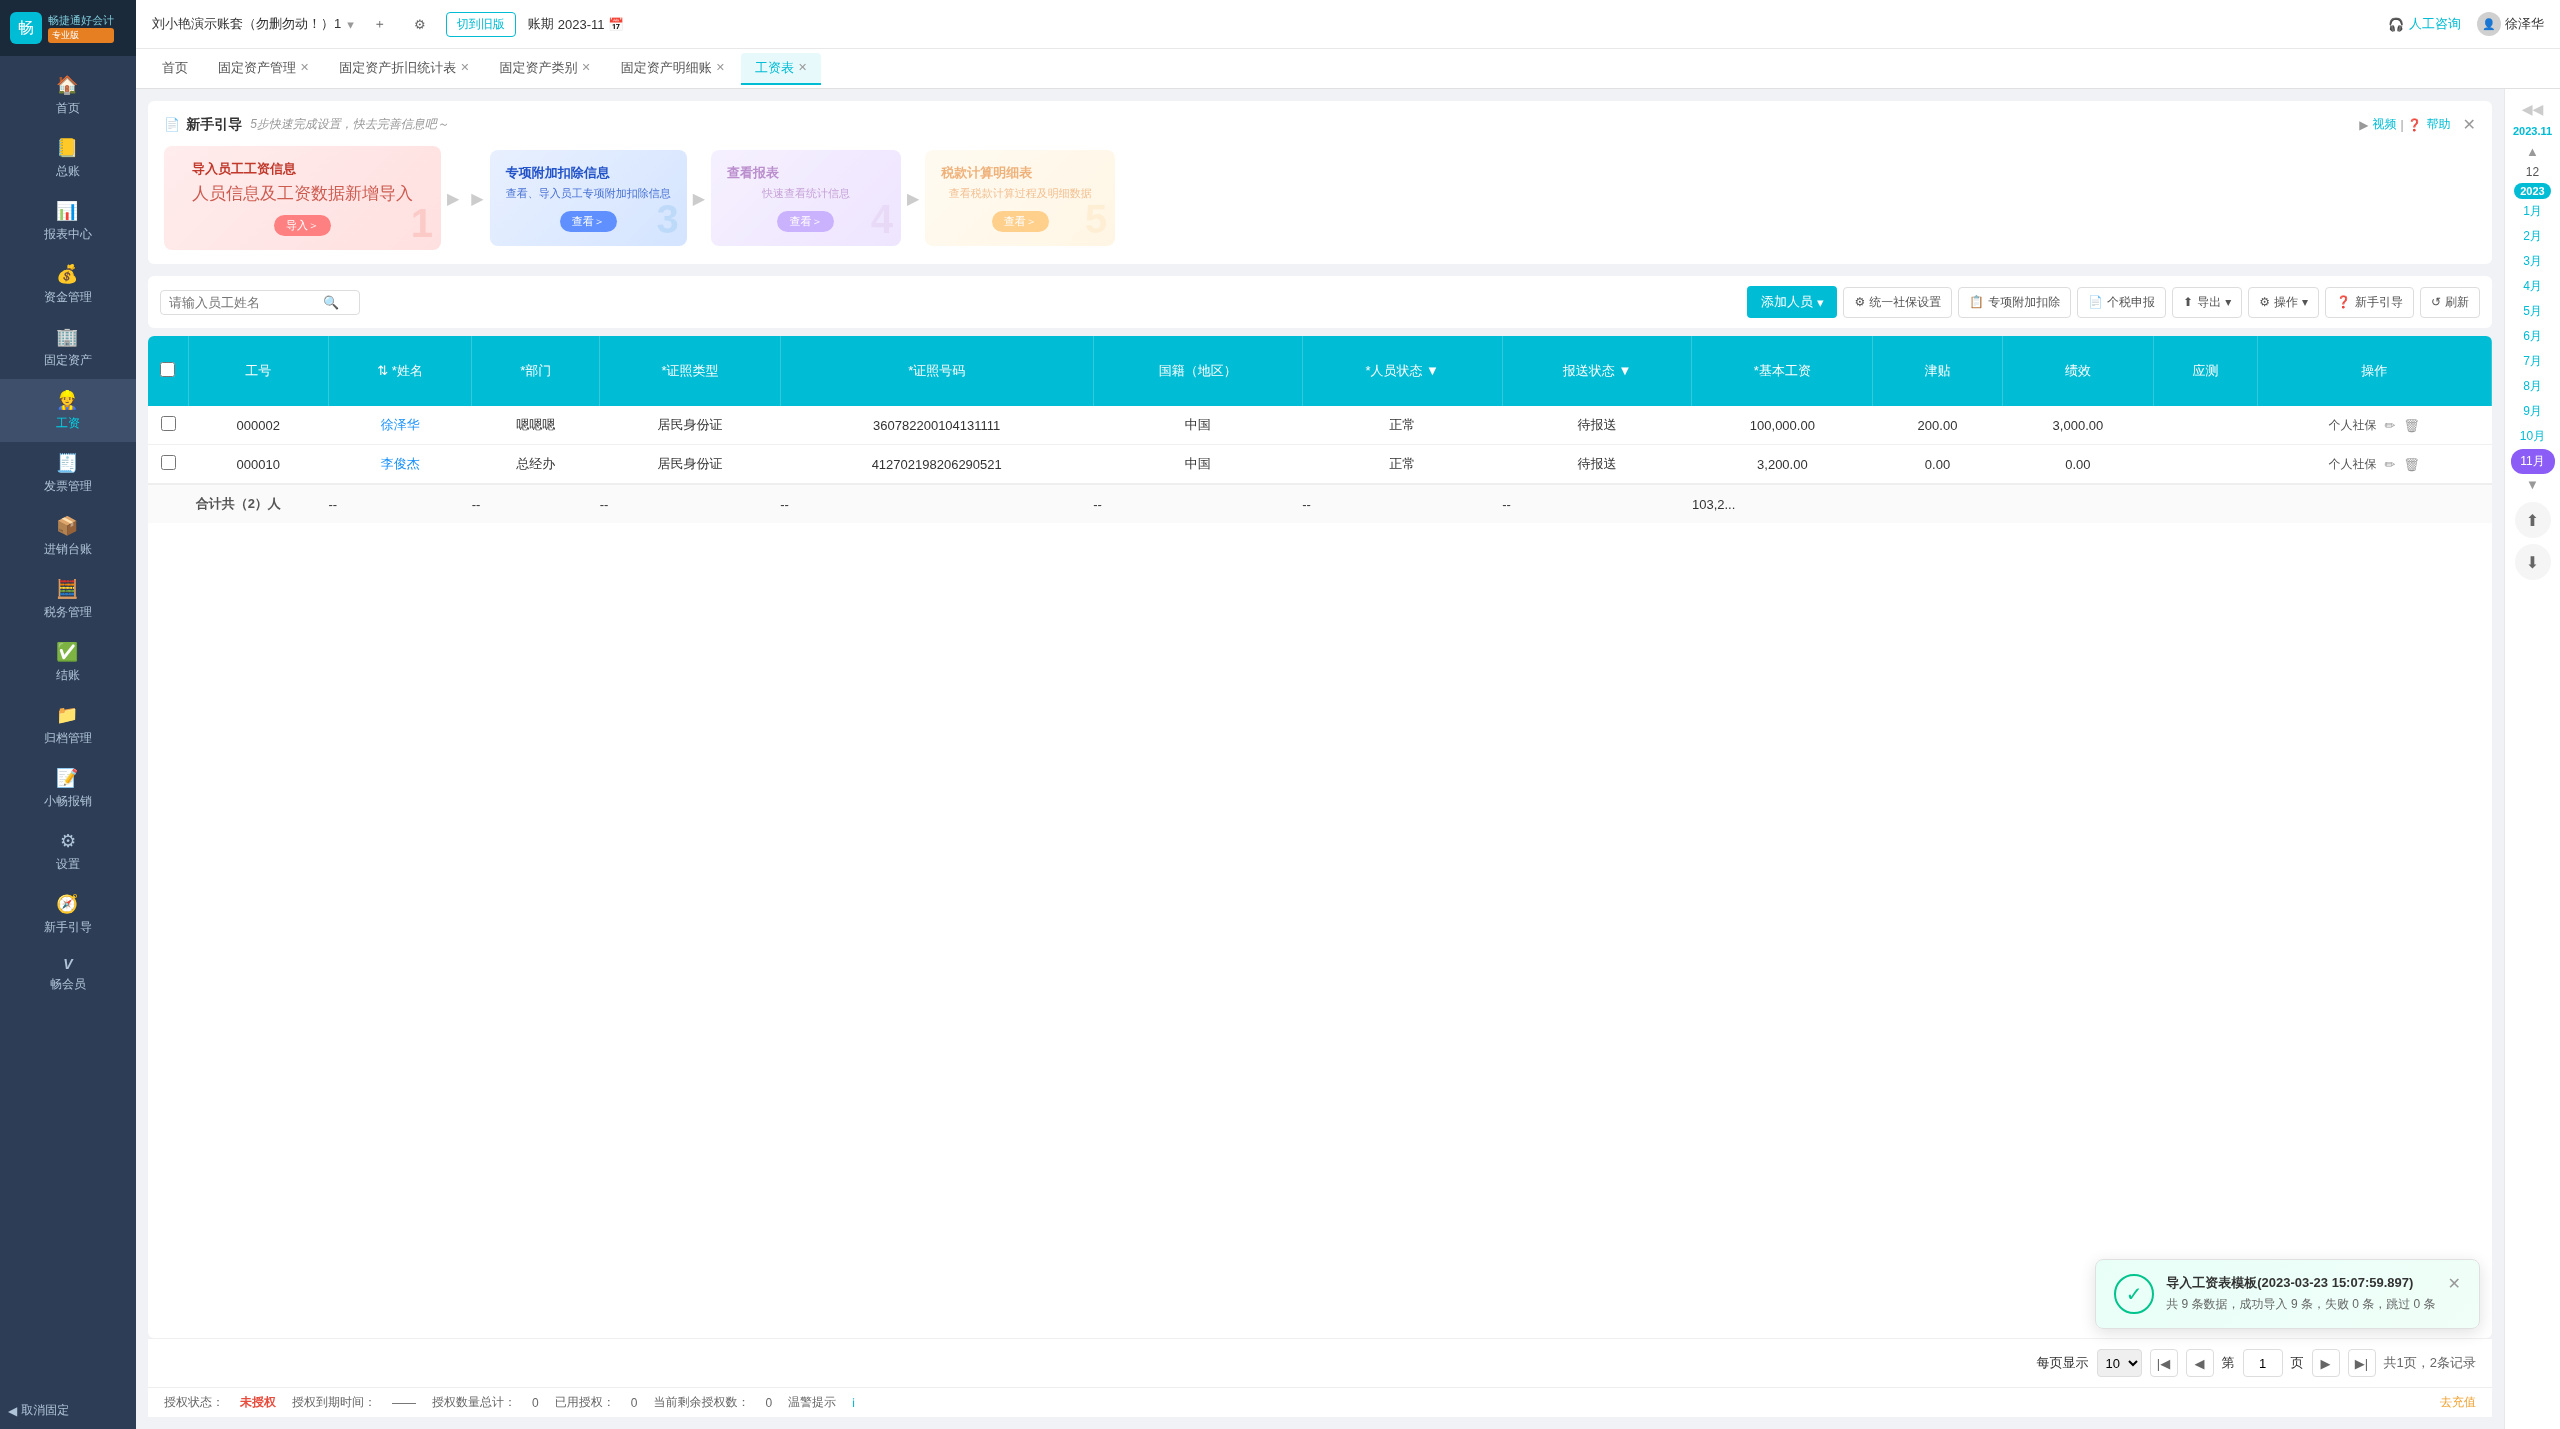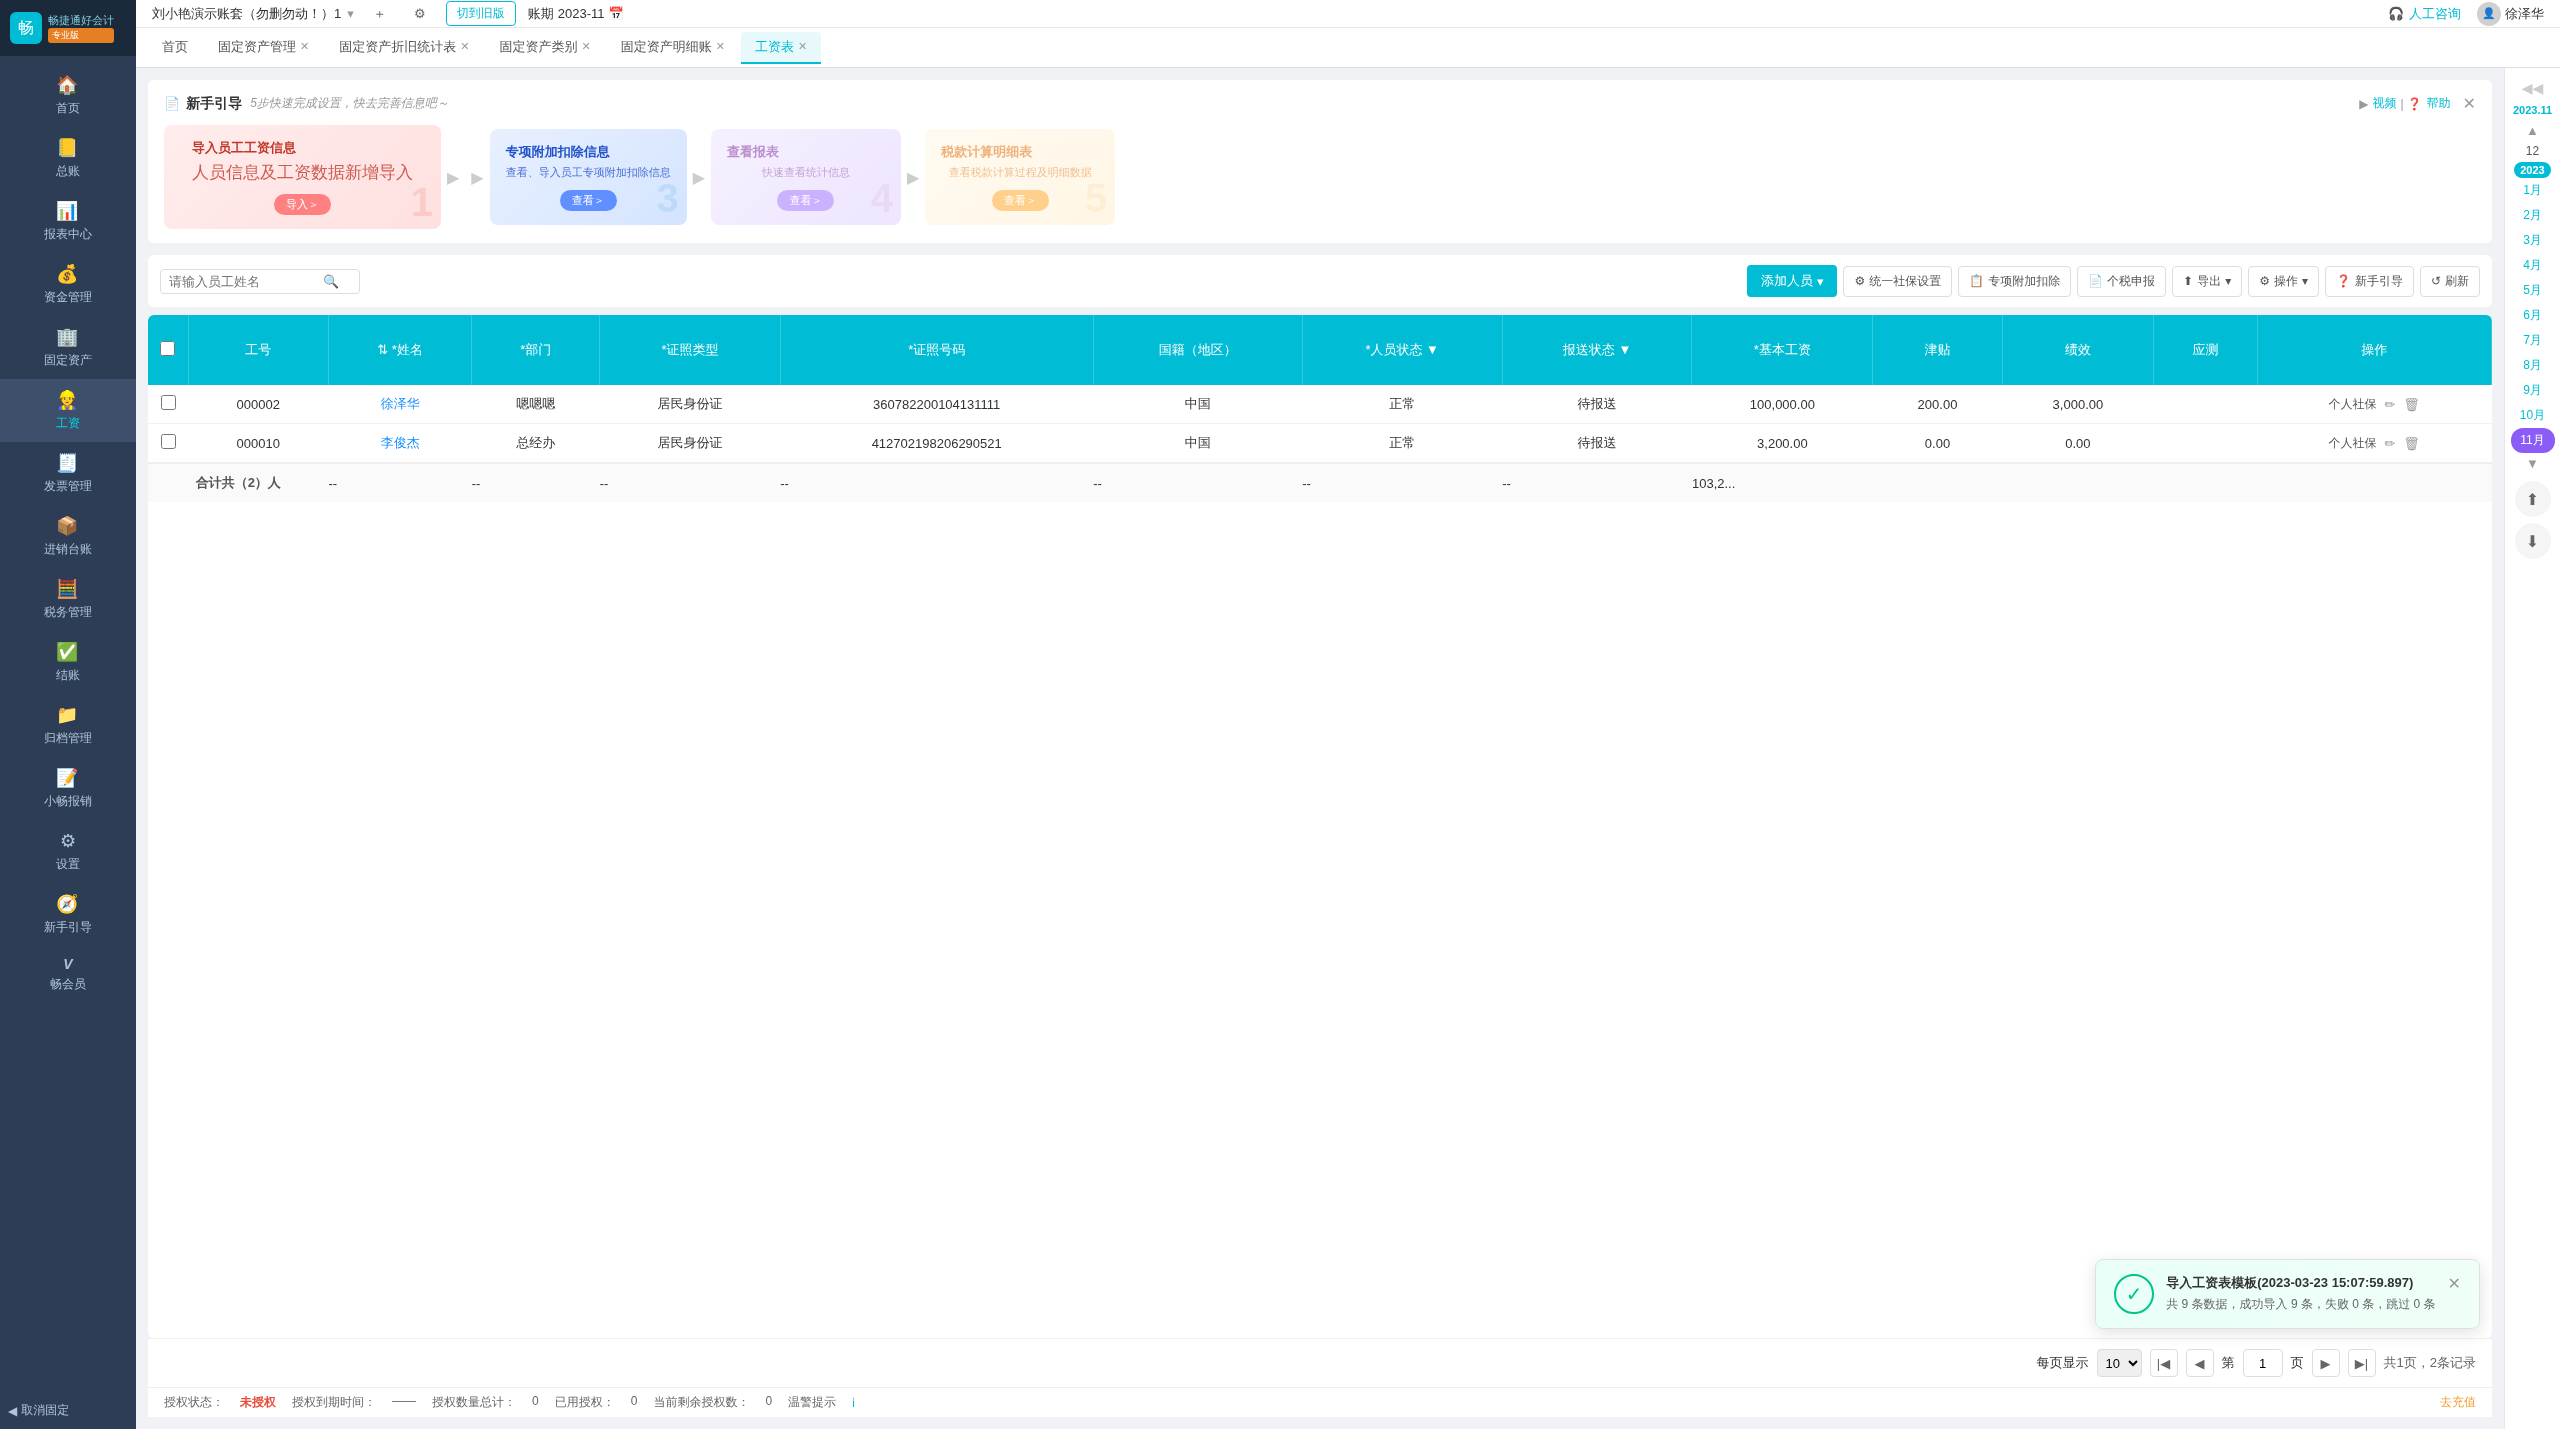--- a/index.html
+++ b/index.html
@@ -17,21 +17,21 @@
     .sidebar-nav { flex: 1; padding-top: 8px; }
     .sidebar-item { display: flex; flex-direction: column; align-items: center; padding: 10px 8px; cursor: pointer; color: #afc4d8; font-size: 12px; gap: 4px; transition: background 0.2s; }
     .sidebar-item.active { background: #3d4f6a; color: #00d4e8; }
     .sidebar-item-icon { font-size: 18px; }
     .sidebar-bottom { padding: 10px 8px; color: #afc4d8; font-size: 12px; cursor: pointer; display: flex; align-items: center; gap: 4px; }
 
     
     .main-content { flex: 1; display: flex; flex-direction: column; overflow: hidden; }
 
     
-    .topbar { background: #fff; height: 28px; display: flex; align-items: center; padding: 0 16px; border-bottom: 1px solid #e8e8e8; gap: 12px; }
+    .topbar { background: #fff; height: 49px; display: flex; align-items: center; padding: 0 16px; border-bottom: 1px solid #e8e8e8; gap: 12px; }
     .topbar-account { display: flex; align-items: center; gap: 6px; font-size: 13px; color: #333; }
     .topbar-account-arrow { color: #999; }
     .topbar-icon-btn { width: 28px; height: 28px; display: flex; align-items: center; justify-content: center; cursor: pointer; color: #666; border-radius: 4px; }
     .topbar-switch-btn { border: 1px solid #00bcd4; color: #00bcd4; padding: 3px 10px; border-radius: 4px; font-size: 12px; cursor: pointer; }
     .topbar-period { display: flex; align-items: center; gap: 4px; font-size: 13px; color: #333; }
     .topbar-right { margin-left: auto; display: flex; align-items: center; gap: 16px; }
     .topbar-service { display: flex; align-items: center; gap: 4px; color: #00bcd4; cursor: pointer; font-size: 13px; }
     .topbar-user { display: flex; align-items: center; gap: 4px; color: #333; font-size: 13px; }
     .topbar-user-avatar { width: 24px; height: 24px; background: #d0d0d0; border-radius: 50%; display: flex; align-items: center; justify-content: center; font-size: 11px; color: #666; }
 
@@ -83,21 +83,21 @@
     .checkbox { width: 15px; height: 15px; cursor: pointer; }
 
     
     .pagination { background: #fff; padding: 10px 16px; display: flex; align-items: center; justify-content: flex-end; gap: 8px; border-top: 1px solid #f0f0f0; font-size: 13px; }
     .pagination-info { color: #666; }
     .pagination-btn { width: 28px; height: 28px; display: flex; align-items: center; justify-content: center; border: 1px solid #ddd; border-radius: 4px; cursor: pointer; color: #666; }
     .pagination-input { width: 40px; height: 28px; border: 1px solid #ddd; border-radius: 4px; text-align: center; font-size: 13px; }
     .page-size-select { height: 28px; border: 1px solid #ddd; border-radius: 4px; padding: 0 4px; font-size: 13px; }
 
     
-    .status-bar { background: #fff; padding: 6px 16px; border-top: 1px solid #eee; display: flex; gap: 16px; font-size: 12px; color: #666; }
+    .status-bar { background: #fff; padding: 6px 16px; border-top: 1px solid #eee; display: flex; align-items: center; gap: 16px; font-size: 12px; color: #666; }
     .status-badge { color: #e74c3c; font-size: 12px; font-weight: bold; }
     .status-link { color: #f0a030; cursor: pointer; font-size: 12px; margin-left: auto; }
 
     
     .right-sidebar { width: 56px; background: #fff; border-left: 1px solid #e8e8e8; display: flex; flex-direction: column; align-items: center; padding: 8px 0; overflow: hidden; }
     .rs-year { font-size: 11px; color: #00bcd4; font-weight: bold; padding: 4px 0; }
     .rs-nav { width: 28px; height: 20px; display: flex; align-items: center; justify-content: center; color: #999; cursor: pointer; }
     .rs-month { font-size: 12px; color: #555; padding: 4px 6px; cursor: pointer; border-radius: 3px; text-align: center; width: 44px; }
     .rs-month.active { background: #8b5cf6; color: #fff; border-radius: 12px; }
     .rs-month.current-year { color: #00bcd4; }

